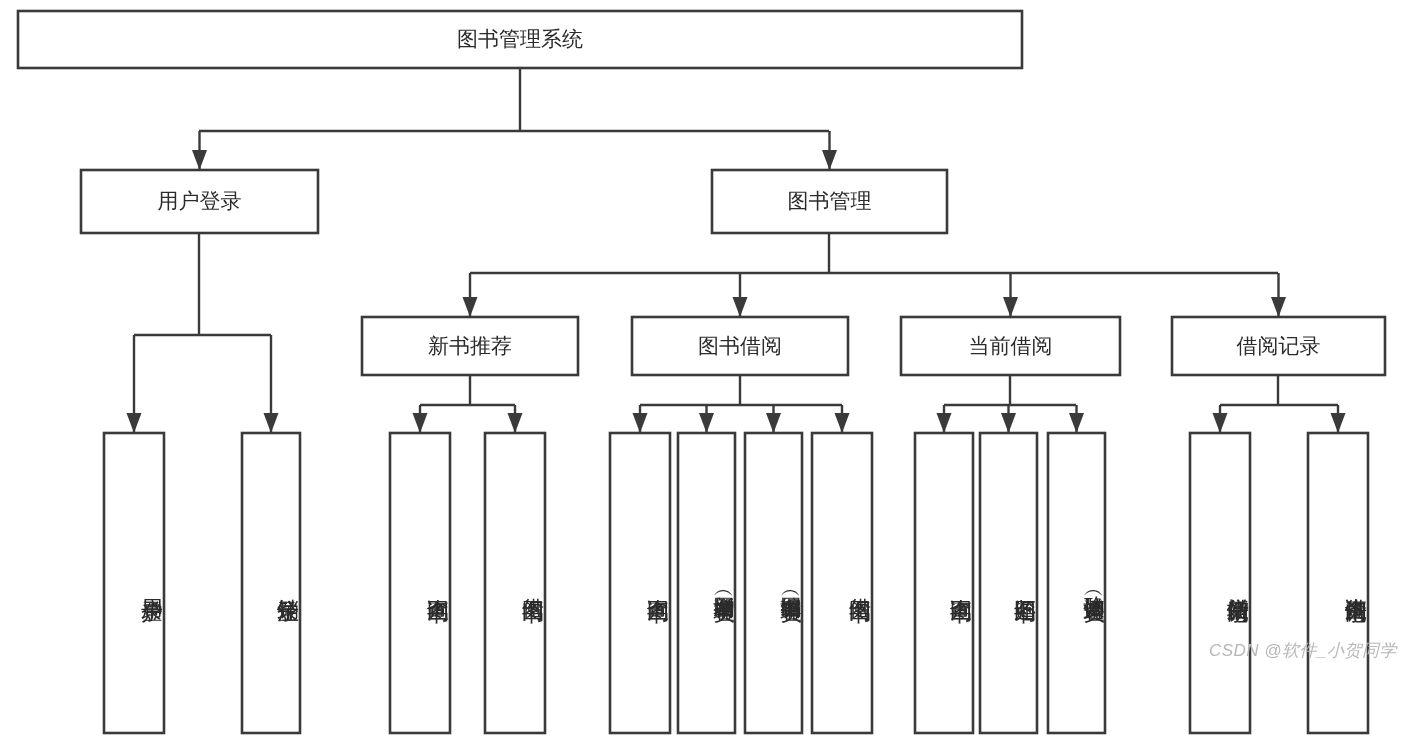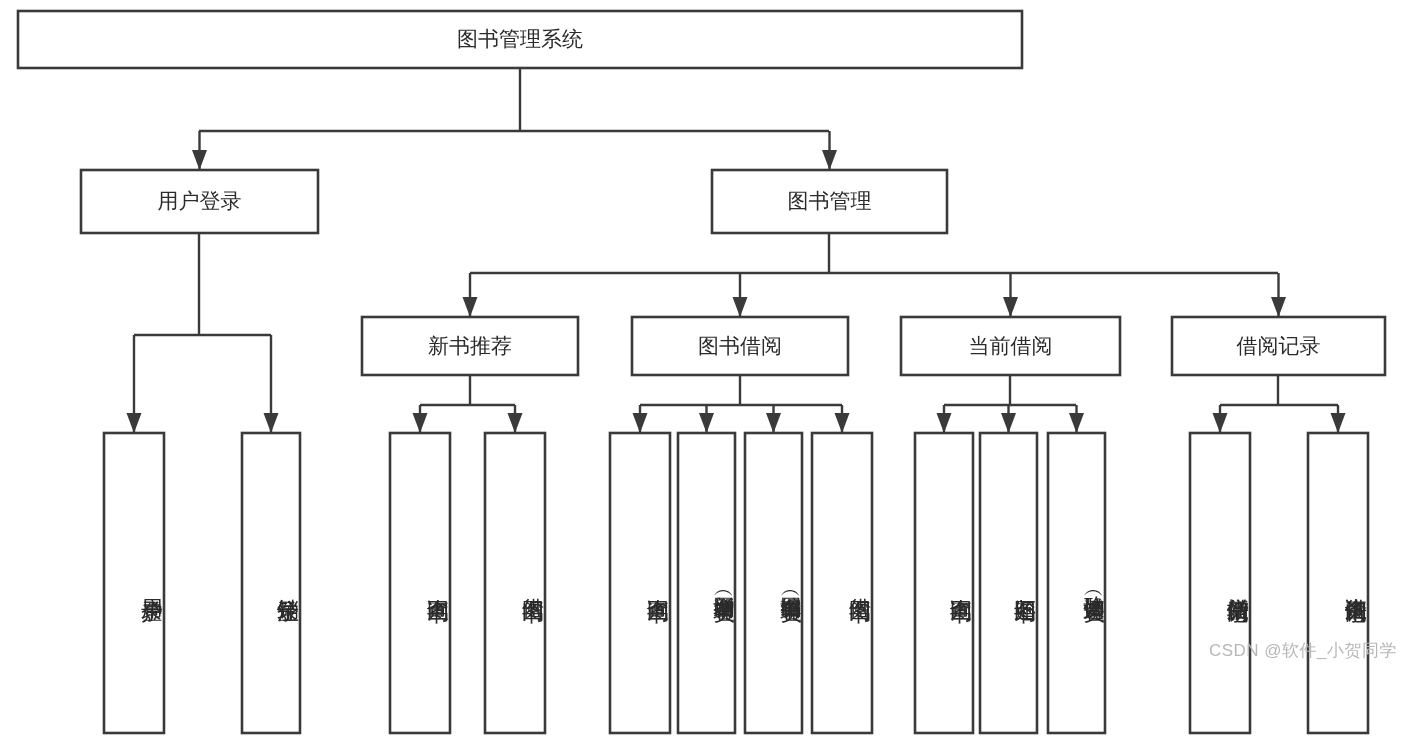--- a/index.html
+++ b/index.html
@@ -64,20 +64,21 @@
   }
   .watermark {
     position: absolute;
     right: 8px;
     bottom: 4px;
     font-family: "Liberation Sans", "DejaVu Sans", sans-serif;
     font-size: 17px;
     color: #b7b7b7;
     letter-spacing: 0.5px;
     user-select: none;
+    font-style: italic;
   }
 </style>
 </head>
 <body>
 
 <div id="diagram-root">
 
   <svg class="diagram" id="diagram-svg" viewBox="0 0 1405 747" xmlns="http://www.w3.org/2000/svg">
     <g id="edges-layer">
         <line x1="520" y1="68" x2="520" y2="131" class="edge-line"></line>

